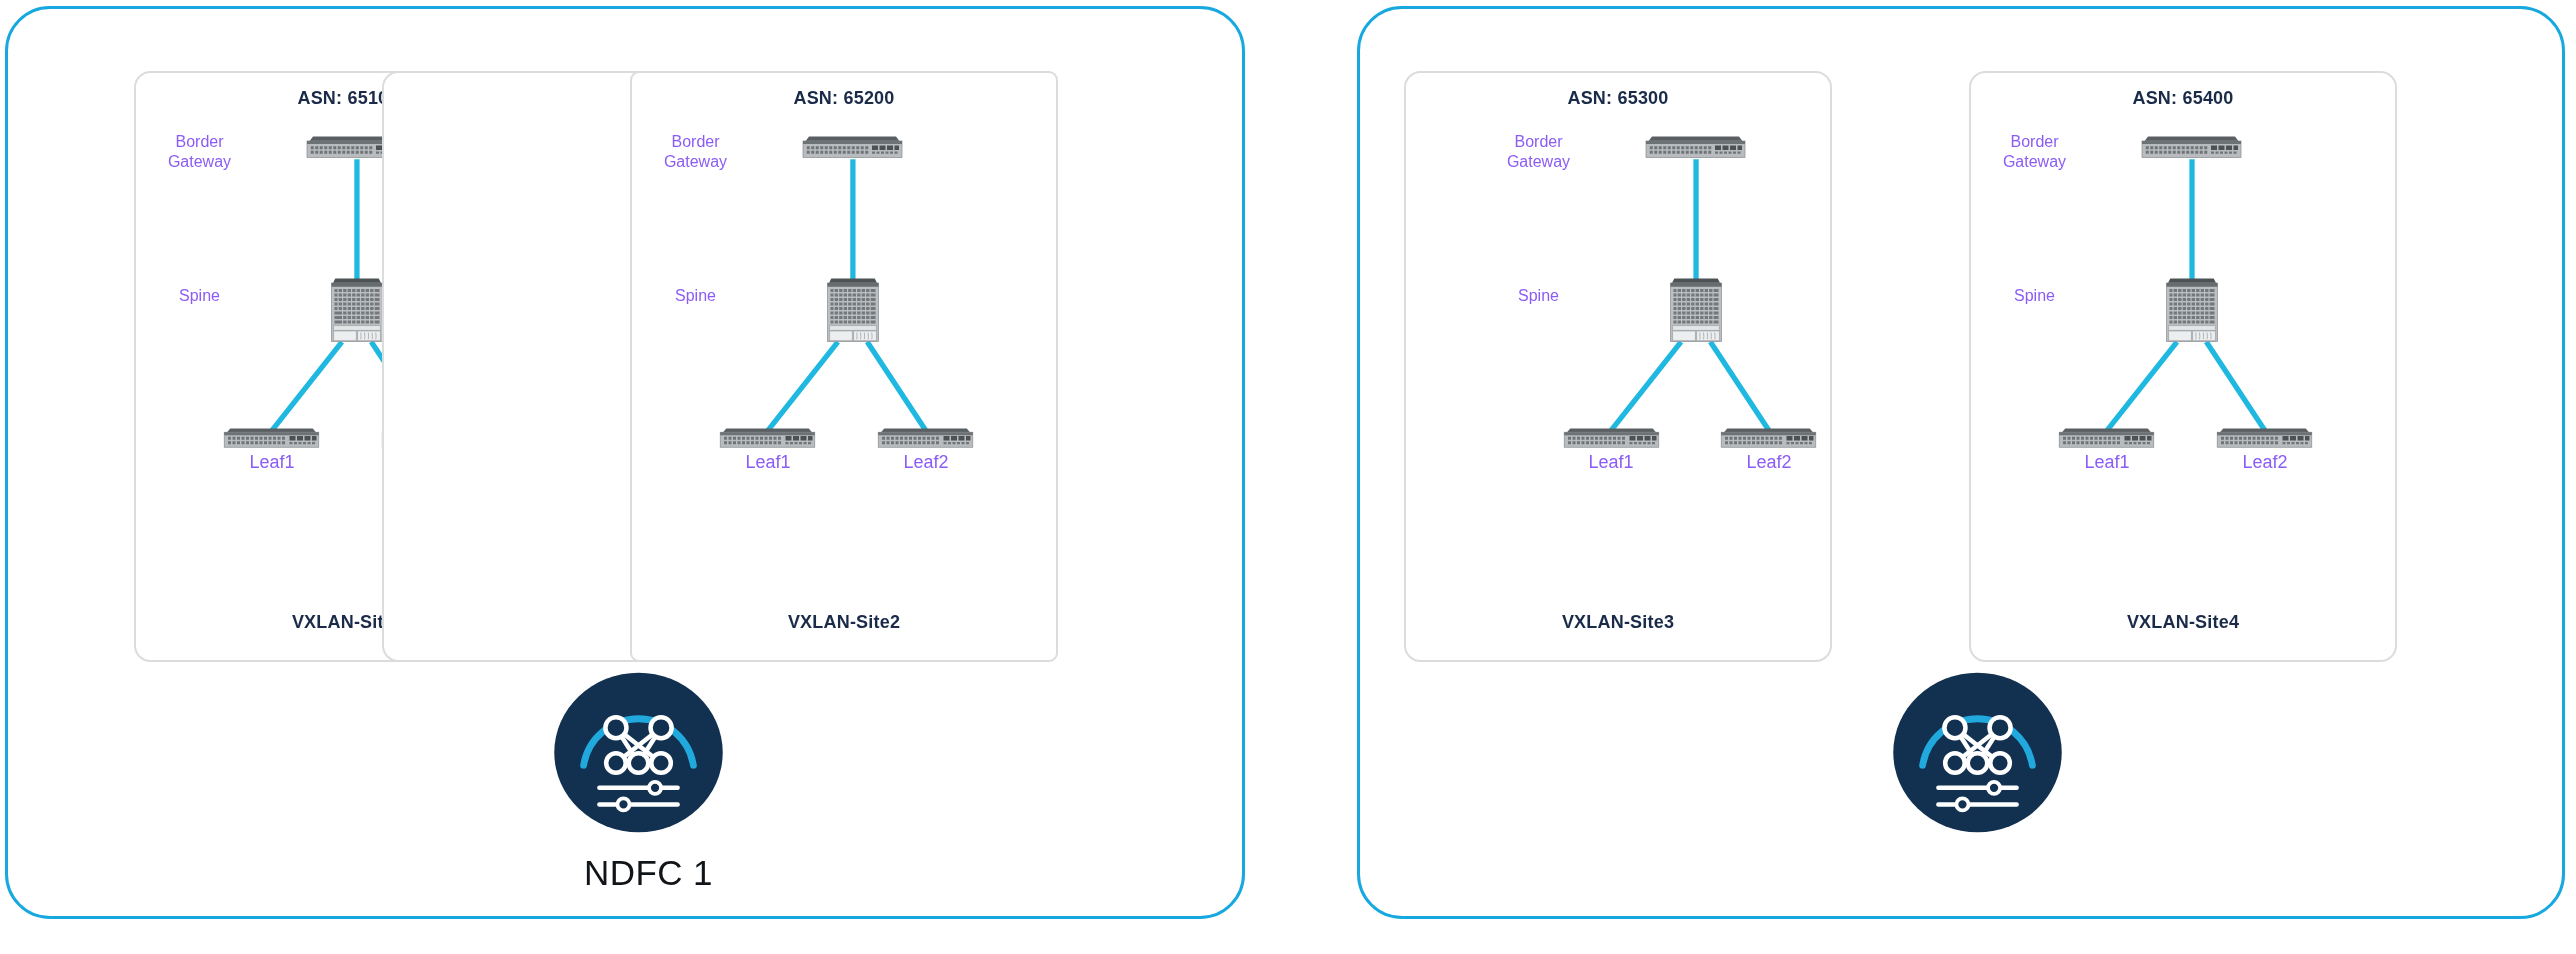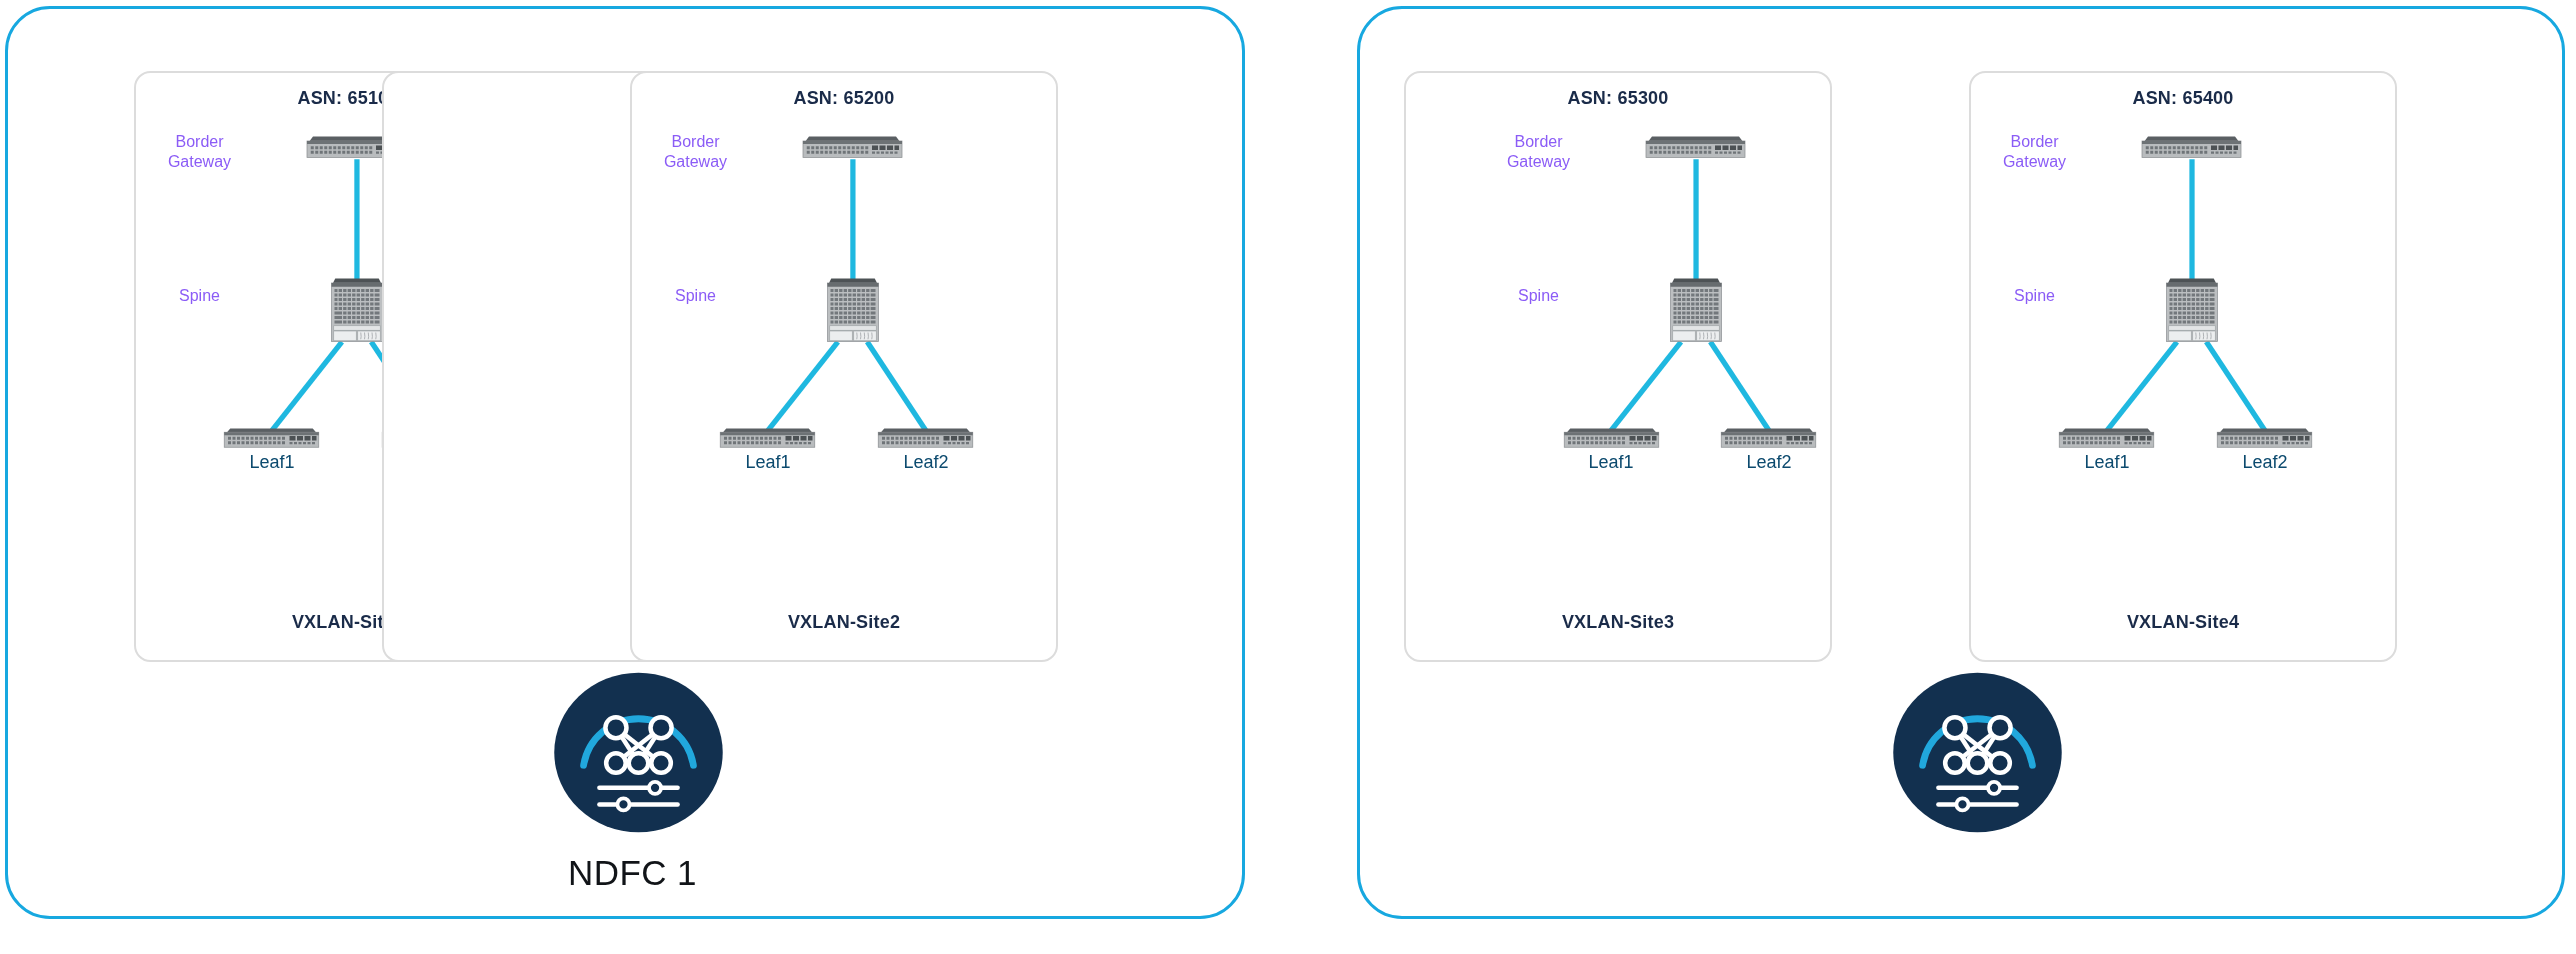--- a/index.html
+++ b/index.html
@@ -61,21 +61,21 @@
     font-size: 16px;
     color: #8b5cf6;
     line-height: 1.28;
     text-align: center;
     white-space: pre-line;
   }
   
   .node-label {
     position: absolute;
     font-size: 18px;
-    color: #0c4a6e;
+    color: #8b5cf6;
     text-align: center;
     width: 90px;
   }
   
   .link-layer {
     position: absolute;
     left: 0;
     top: 0;
     width: 100%;
     height: 100%;
@@ -310,21 +310,21 @@
         <rect x="102" y="20" width="4" height="3"></rect>
           <rect x="108" y="20" width="4" height="3"></rect>
         <rect x="114" y="20" width="4" height="3"></rect>
           <rect x="120" y="20" width="4" height="3"></rect>
       </g>
     </svg>
   </div>
   <div class="node-label" style="left:385px; top:452px;">Leaf2</div>
 
   <div class="site-box" style="left:382px; top:71px; width:428px; height:591px; left:382px;"></div>
-  <div class="site-box" style="left:630px; top:71px; width:428px; height:591px;">
+  <div class="site-box" style="left:630px; top:71px; width:428px; height:591px;border-radius:9px;">
     <div class="asn-label">ASN: 65200</div>
     <div class="site-name">VXLAN-Site2</div>
   </div>
 
   <svg class="link-layer" viewBox="0 0 3428 1270" preserveAspectRatio="none">
     <line x1="1135" y1="212" x2="1135" y2="372" stroke="#1fb8e0" stroke-width="7"></line>
     <line x1="1115" y1="455" x2="1022" y2="573" stroke="#1fb8e0" stroke-width="7"></line>
     <line x1="1154" y1="455" x2="1232" y2="573" stroke="#1fb8e0" stroke-width="7"></line>
   </svg>
 
@@ -541,21 +541,21 @@
         <circle cx="89" cy="125" r="13"></circle>
         <circle cx="119" cy="125" r="13"></circle>
         <circle cx="149" cy="125" r="13"></circle>
       </g>
       <line x1="67" y1="158" x2="171" y2="158" stroke="#ffffff" stroke-width="6" stroke-linecap="round"></line>
       <line x1="67" y1="180" x2="171" y2="180" stroke="#ffffff" stroke-width="6" stroke-linecap="round"></line>
       <circle cx="141" cy="158" r="8" fill="#12304f" stroke="#ffffff" stroke-width="5"></circle>
       <circle cx="99" cy="180" r="8" fill="#12304f" stroke="#ffffff" stroke-width="5"></circle>
     </svg>
   </div>
-  <div class="ndfc-title" style="left:452px; top:853px; width:361px;">NDFC 1</div>
+  <div class="ndfc-title" style="left:468px; top:853px; width:361px;">NDFC 1</div>
 
   <div class="ndfc-container" style="left:1357px; top:6px; width:1208px; height:913px;"></div>
 
   <div class="site-box" style="left:1404px; top:71px; width:428px; height:591px;">
     <div class="asn-label">ASN: 65300</div>
     <div class="site-name">VXLAN-Site3</div>
   </div>
 
   <svg class="link-layer" viewBox="0 0 3428 1270" preserveAspectRatio="none">
     <line x1="2257" y1="212" x2="2257" y2="372" stroke="#1fb8e0" stroke-width="7"></line>

